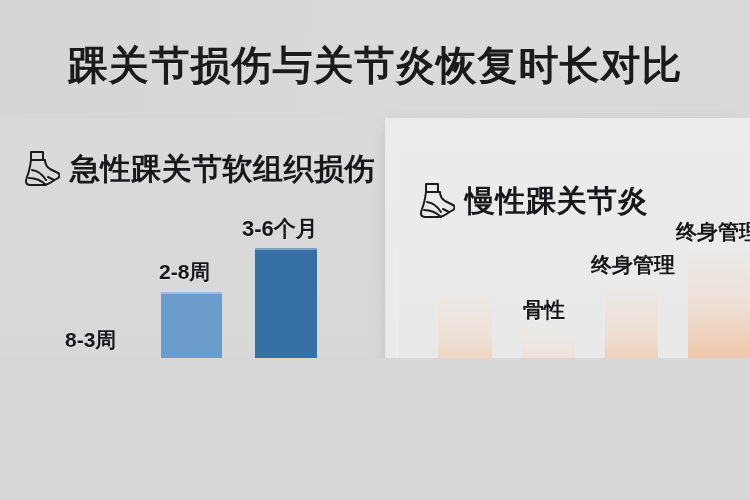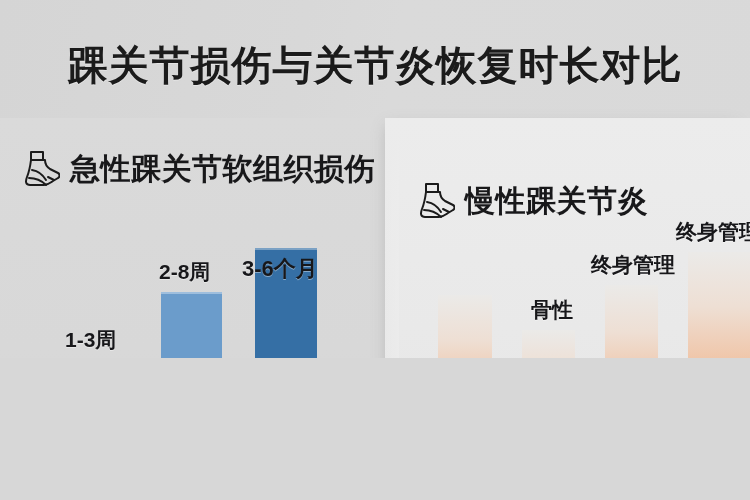--- a/index.html
+++ b/index.html
@@ -151,31 +151,31 @@
           <path d="M9 30 c7 0 13 3 17 7"></path>
           <path d="M28 29 l6 3"></path>
         </g>
       </svg>
       <span class="label">急性踝关节软组织损伤</span>
     </div>
 
     <div class="bar bar-blue-1" style="left:67px; width:61px; height:140px;">
         <span class="cap"></span>
       </div>
-    <div class="bar-label" style="left:65px; top:208px;">1-3周</div>
+    <div class="bar-label" style="left:65px; top:208px;">8-3周</div>
 
     <div class="bar bar-blue-2" style="left:161px; width:61px; height:208px;">
         <span class="cap"></span>
       </div>
     <div class="bar-label" style="left:159px; top:140px;">2-8周</div>
 
     <div class="bar bar-blue-3" style="left:255px; width:62px; height:252px;">
         <span class="cap"></span>
       </div>
-    <div class="bar-label big" style="left:242px; top:96px;margin-top:40px;">3-6个月</div>
+    <div class="bar-label big" style="left:242px; top:96px;">3-6个月</div>
 
     <div class="baseline baseline-dark" style="left:28px;  width:40px;"></div>
     <div class="baseline baseline-dark" style="left:128px; width:33px;"></div>
     <div class="baseline baseline-dark" style="left:222px; width:33px;"></div>
     <div class="baseline baseline-dark" style="left:317px; width:33px;"></div>
   </div>
 
   <div class="panel panel-right">
 
     <div class="panel-header header-right">
@@ -187,21 +187,21 @@
           <path d="M9 30 c7 0 13 3 17 7"></path>
           <path d="M28 29 l6 3"></path>
         </g>
       </svg>
       <span class="label">慢性踝关节炎</span>
     </div>
 
     <div class="bar bar-orange" style="left:53px; width:54px; height:205px;"></div>
 
     <div class="bar bar-orange" style="left:137px; width:53px; height:170px;"></div>
-    <div class="bar-label" style="left:146px; top:178px;">骨性</div>
+    <div class="bar-label" style="left:138px; top:178px;">骨性</div>
 
     <div class="bar bar-orange" style="left:220px; width:53px; height:215px;"></div>
     <div class="bar-label" style="left:206px; top:133px;">终身管理</div>
 
     <div class="bar bar-orange" style="left:303px; width:62px; height:248px;"></div>
     <div class="bar-label" style="left:291px; top:100px;">终身管理</div>
 
     <div class="baseline baseline-grey" style="left:28px;  width:25px;"></div>
     <div class="baseline baseline-grey" style="left:107px; width:30px;"></div>
     <div class="baseline baseline-grey" style="left:190px; width:30px;"></div>

